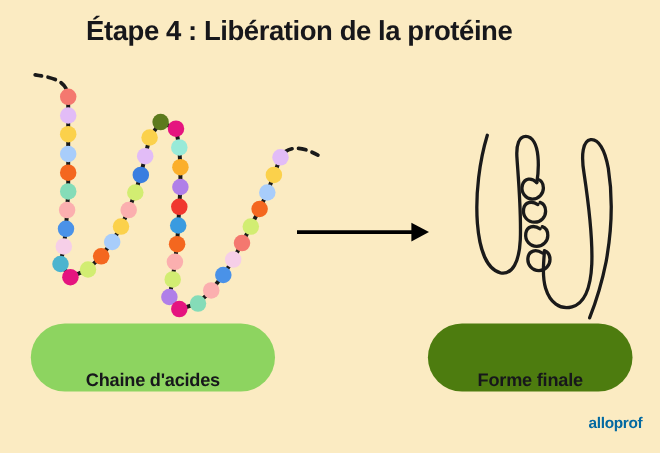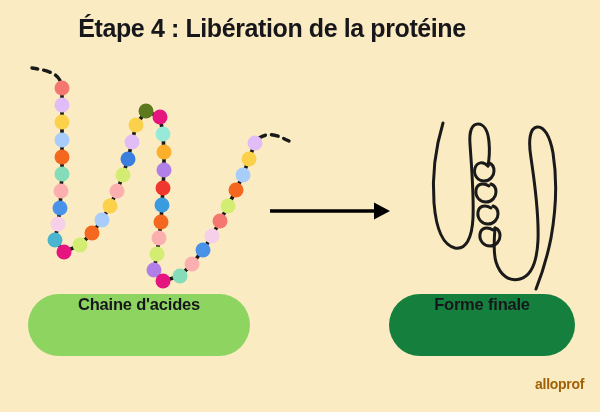--- a/index.html
+++ b/index.html
@@ -35,21 +35,21 @@
   .scene-svg {
     position: absolute;
     left: 0;
     top: 0;
   }
   .pill {
     position: absolute;
     background: #8dd460;
     border-radius: 40px;
     display: flex;
-    align-items: flex-start;
+    align-items: flex-end;
     justify-content: center;
     text-align: center;
     color: #17171b;
     font-weight: 800;
     font-size: 16.5px;
     line-height: 1.22;
     letter-spacing: -0.2px;
     font-family: "Liberation Sans", sans-serif;
     padding: 0 10px;
     box-sizing: border-box;
@@ -66,21 +66,21 @@
     width: 186px;
     height: 62px;
   }
   #watermark {
     position: absolute;
     right: 16px;
     top: 376px;
     font-size: 14px;
     font-weight: 700;
     letter-spacing: -0.3px;
-    color: #a16207;
+    color: #0369a1;
     font-family: "Liberation Sans", sans-serif;
   }
 </style>
 </head>
 <body style="background: rgb(251, 235, 194);">
 
 <div id="stage" style="background: rgb(251, 235, 194);">
 
   <div id="title">Étape 4 : Libération de la protéine</div>
 
@@ -199,21 +199,21 @@
                C 557,178 556,210 551,238 C 546,263 540,279 536,289"></path>
     </g>
   </svg>
 
   <div class="pill" id="pill-left" style="background: rgb(141, 212, 96); color: rgb(23, 23, 27);">
     <div>
       <span>Chaine d'acides</span><br>
     </div>
   </div>
 
-  <div class="pill" id="pill-right" style="background: #15803d; color: rgb(23, 23, 27);">
+  <div class="pill" id="pill-right" style="background: #4d7c0f; color: rgb(23, 23, 27);">
     <div>
       <span>Forme finale</span><br>
     </div>
   </div>
 
   <div id="watermark">alloprof</div>
 
 </div>
 
 </body></html>

